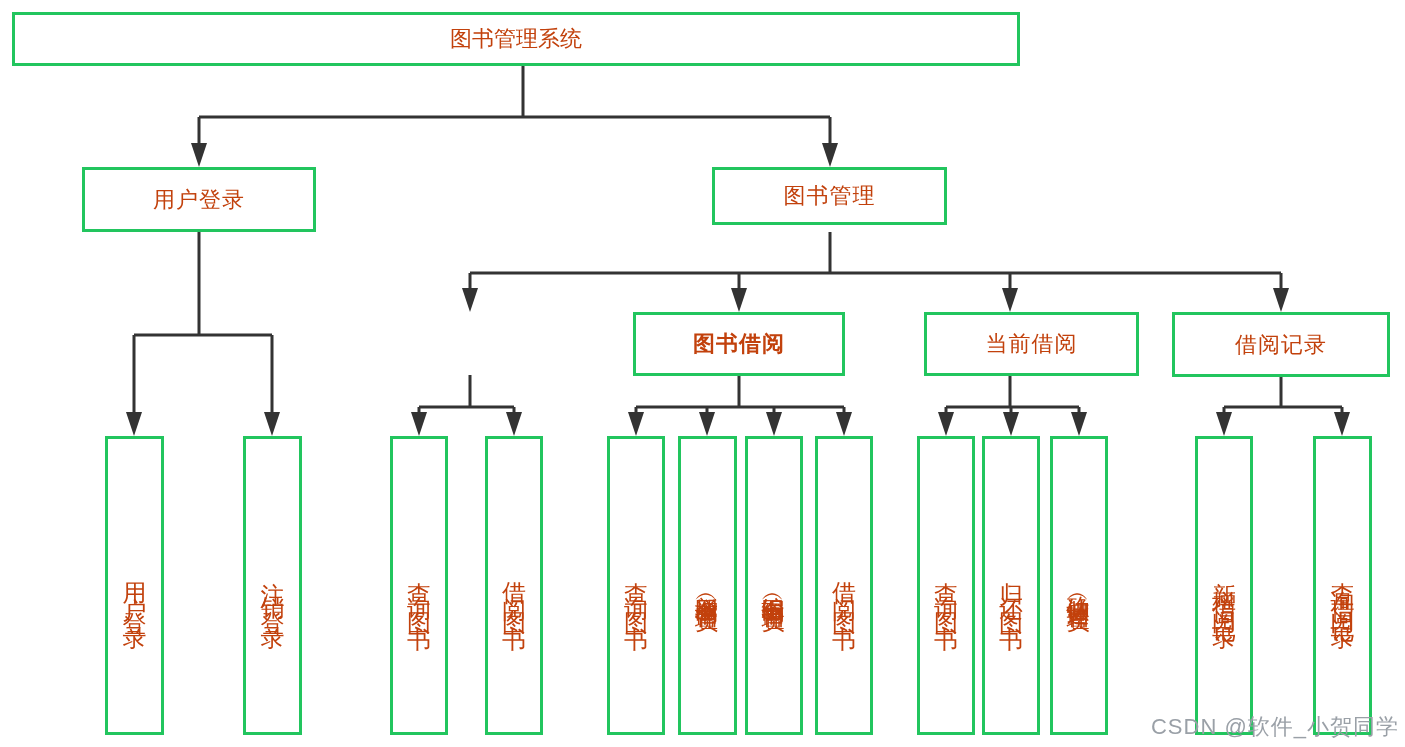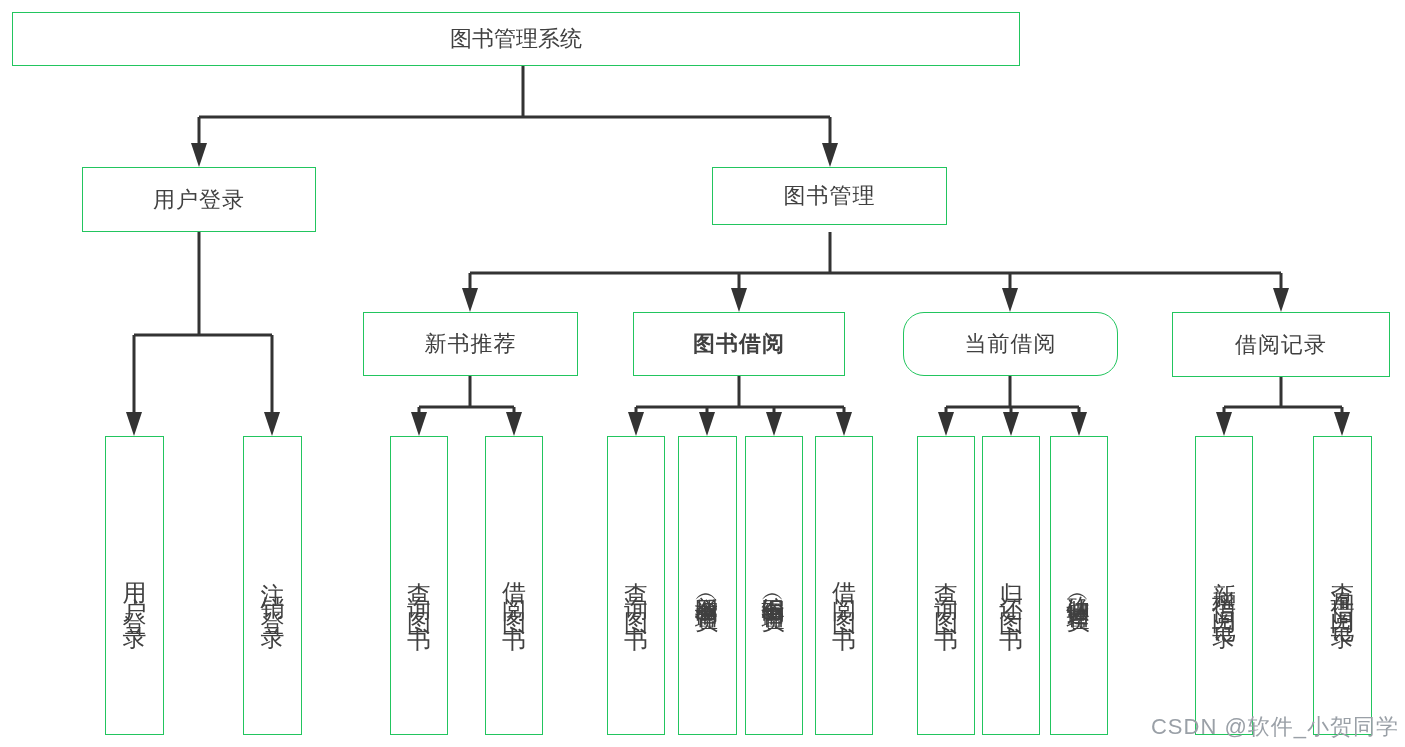--- a/index.html
+++ b/index.html
@@ -18,25 +18,25 @@
   svg.wires {
     position: absolute;
     left: 0; top: 0;
     width: 1405px; height: 747px;
     z-index: 1;
   }
   .box {
     position: absolute;
     box-sizing: border-box;
     background: #ffffff;
-    border: 1px solid #22c55e;
+    border: 3px solid #22c55e;
     display: flex;
     align-items: center;
     justify-content: center;
-    color: #404040;
+    color: #c2410c;
     z-index: 2;
   }
   .hbox { font-size: 22px; letter-spacing: 1px; }
   .root-box { font-size: 22px; }
   .leaf span {
     writing-mode: vertical-rl;
     text-orientation: mixed;
     display: block;
   }
   .len4 span { font-size: 24px; letter-spacing: 15px; margin-bottom: -15px; }
@@ -104,27 +104,24 @@
     <span>图书管理系统</span>
   </div>
 
   <div class="box hbox" style="left:82px; top:167px; width:234px; height:65px;">
     <span>用户登录</span>
   </div>
   <div class="box hbox" style="left:712px; top:167px; width:235px; height:58px;">
     <span>图书管理</span>
   </div>
 
-  <div class="box hbox" style="left:363px; top:312px; width:215px; height:64px;">
-    <span>新书推荐</span>
-  </div>
   <div class="box hbox" style="left:633px; top:312px; width:212px; height:64px;font-weight:bold;">
     <span>图书借阅</span>
   </div>
-  <div class="box hbox" style="left:903px; top:312px; width:215px; height:64px;border-radius:21px;">
+  <div class="box hbox" style="left:924px; top:312px; width:215px; height:64px;">
     <span>当前借阅</span>
   </div>
   <div class="box hbox" style="left:1172px; top:312px; width:218px; height:65px;">
     <span>借阅记录</span>
   </div>
 
   <div class="box leaf len4" style="left:105px; top:436px; width:59px; height:299px;">
     <span>用户登录</span>
   </div>
   <div class="box leaf len4" style="left:243px; top:436px; width:59px; height:299px;">

